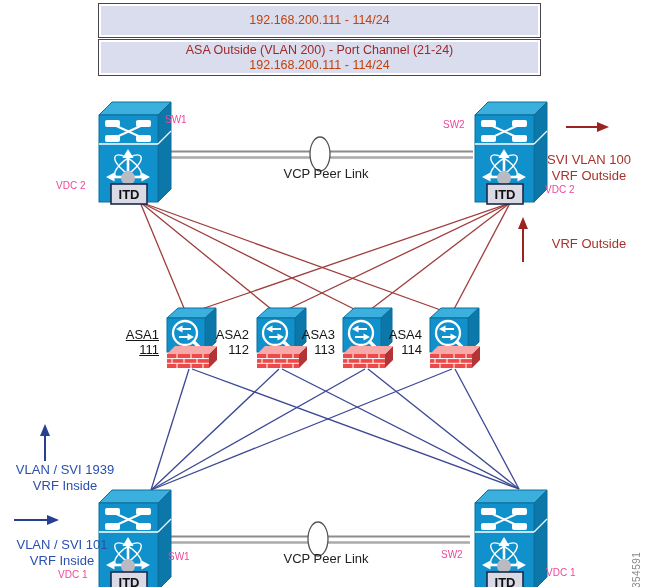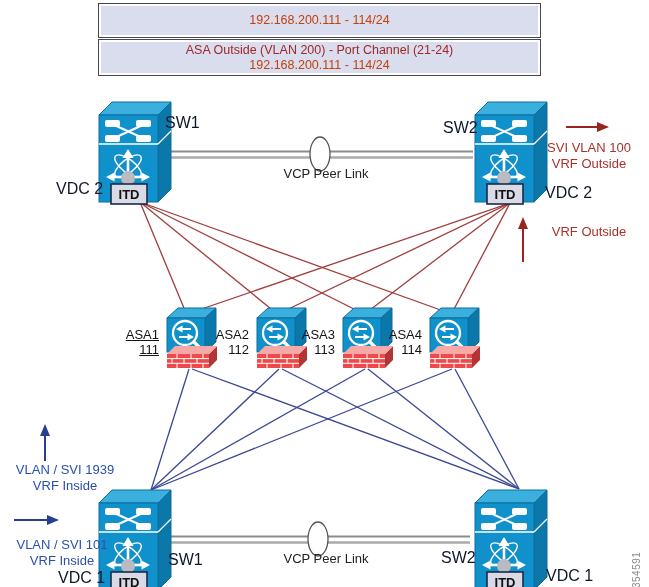--- a/index.html
+++ b/index.html
@@ -14,25 +14,25 @@
     background:#dadded;border:1.5px solid #46464e;
     box-shadow:inset 0 0 0 2px #fff;
     display:flex;flex-direction:column;justify-content:center;align-items:center;
     z-index:2;font-size:12.5px;line-height:15px;
   }
   .hbox .t1{font-weight:400;}
   .inside-blue{color:#3b3b99;}
   .outside-red{color:#a02828;}
   .ip{color:#c2410c;}
   
-  .devlbl{position:absolute;font-size:16px;color:#0f172a;z-index:3;white-space:nowrap;}
+  .devlbl{position:absolute;font-size:10px;color:#ec4899;z-index:3;white-space:nowrap;}
   .plabel{position:absolute;font-size:13px;color:#232323;z-index:3;text-align:center;width:120px;}
   .asalbl{position:absolute;width:46px;text-align:right;font-size:13px;line-height:15px;color:#141414;z-index:3;}
   .note{position:absolute;text-align:center;font-size:13px;line-height:16px;z-index:3;}
-  .note.red{color:#a8322b;}
+  .note.red{color:#a8322b;margin-top:12px;}
   .note.blue{color:#2a4fae;}
   .icon-svg{position:absolute;z-index:2;}
   .fignum{
     position:absolute;left:631px;top:536px;height:52px;z-index:3;
     writing-mode:vertical-rl;transform:rotate(180deg);
     font-size:10px;color:#8a8a8a;letter-spacing:.5px;
   }
   svg text{font-family:"Liberation Sans",sans-serif;}
 </style>
 </head>

